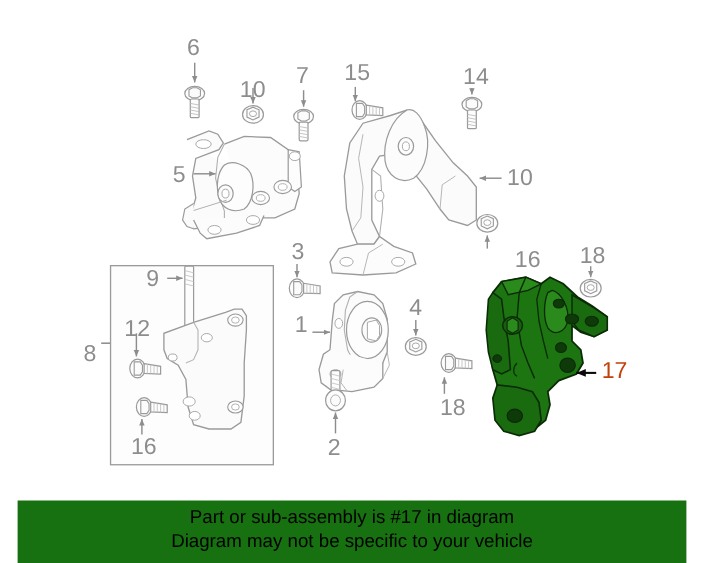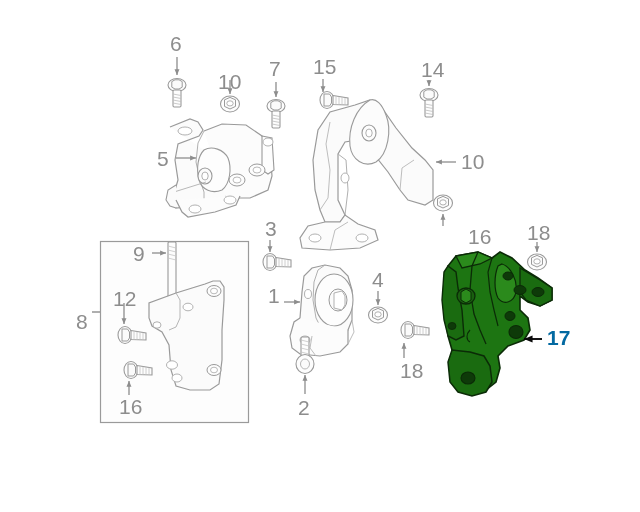--- a/index.html
+++ b/index.html
@@ -47,22 +47,22 @@
   .callout-label {
     position: absolute;
     color: #8d8d8d;
     font-family: "Liberation Sans", sans-serif;
     font-size: 21px;
     line-height: 21px;
     white-space: nowrap;
     user-select: none;
   }
   .callout-label.highlight {
-    color: #0369a1;
-    font-weight: bold;
+    color: #c2410c;
+    font-weight: normal;
   }
 </style>
 </head>
 <body>
 
 <div id="screen">
 
   <svg id="diagram-svg" viewBox="0 0 640 512">
     <defs>
       <g id="bolt-flange">
@@ -302,14 +302,18 @@
   <div class="callout-label" style="left:113px; top:288px;">12</div>
   <div class="callout-label" style="left:119px; top:396px;">16</div>
   <div class="callout-label" style="left:461px; top:151px;">10</div>
   <div class="callout-label" style="left:421px; top:59px;text-align:right;">14</div>
   <div class="callout-label" style="left:313px; top:56px;">15</div>
   <div class="callout-label" style="left:434px; top:226px;margin-left:34px;">16</div>
   <div class="callout-label highlight" style="left:547px; top:327px;">17</div>
   <div class="callout-label" style="left:400px; top:360px;">18</div>
   <div class="callout-label" style="left:527px; top:222px;">18</div>
 
+  <div class="banner">
+    <div class="banner-line">Part or sub-assembly is #17 in diagram</div>
+    <div class="banner-line">Diagram may not be specific to your vehicle</div>
+  </div>
 
 </div>
 
 </body></html>

